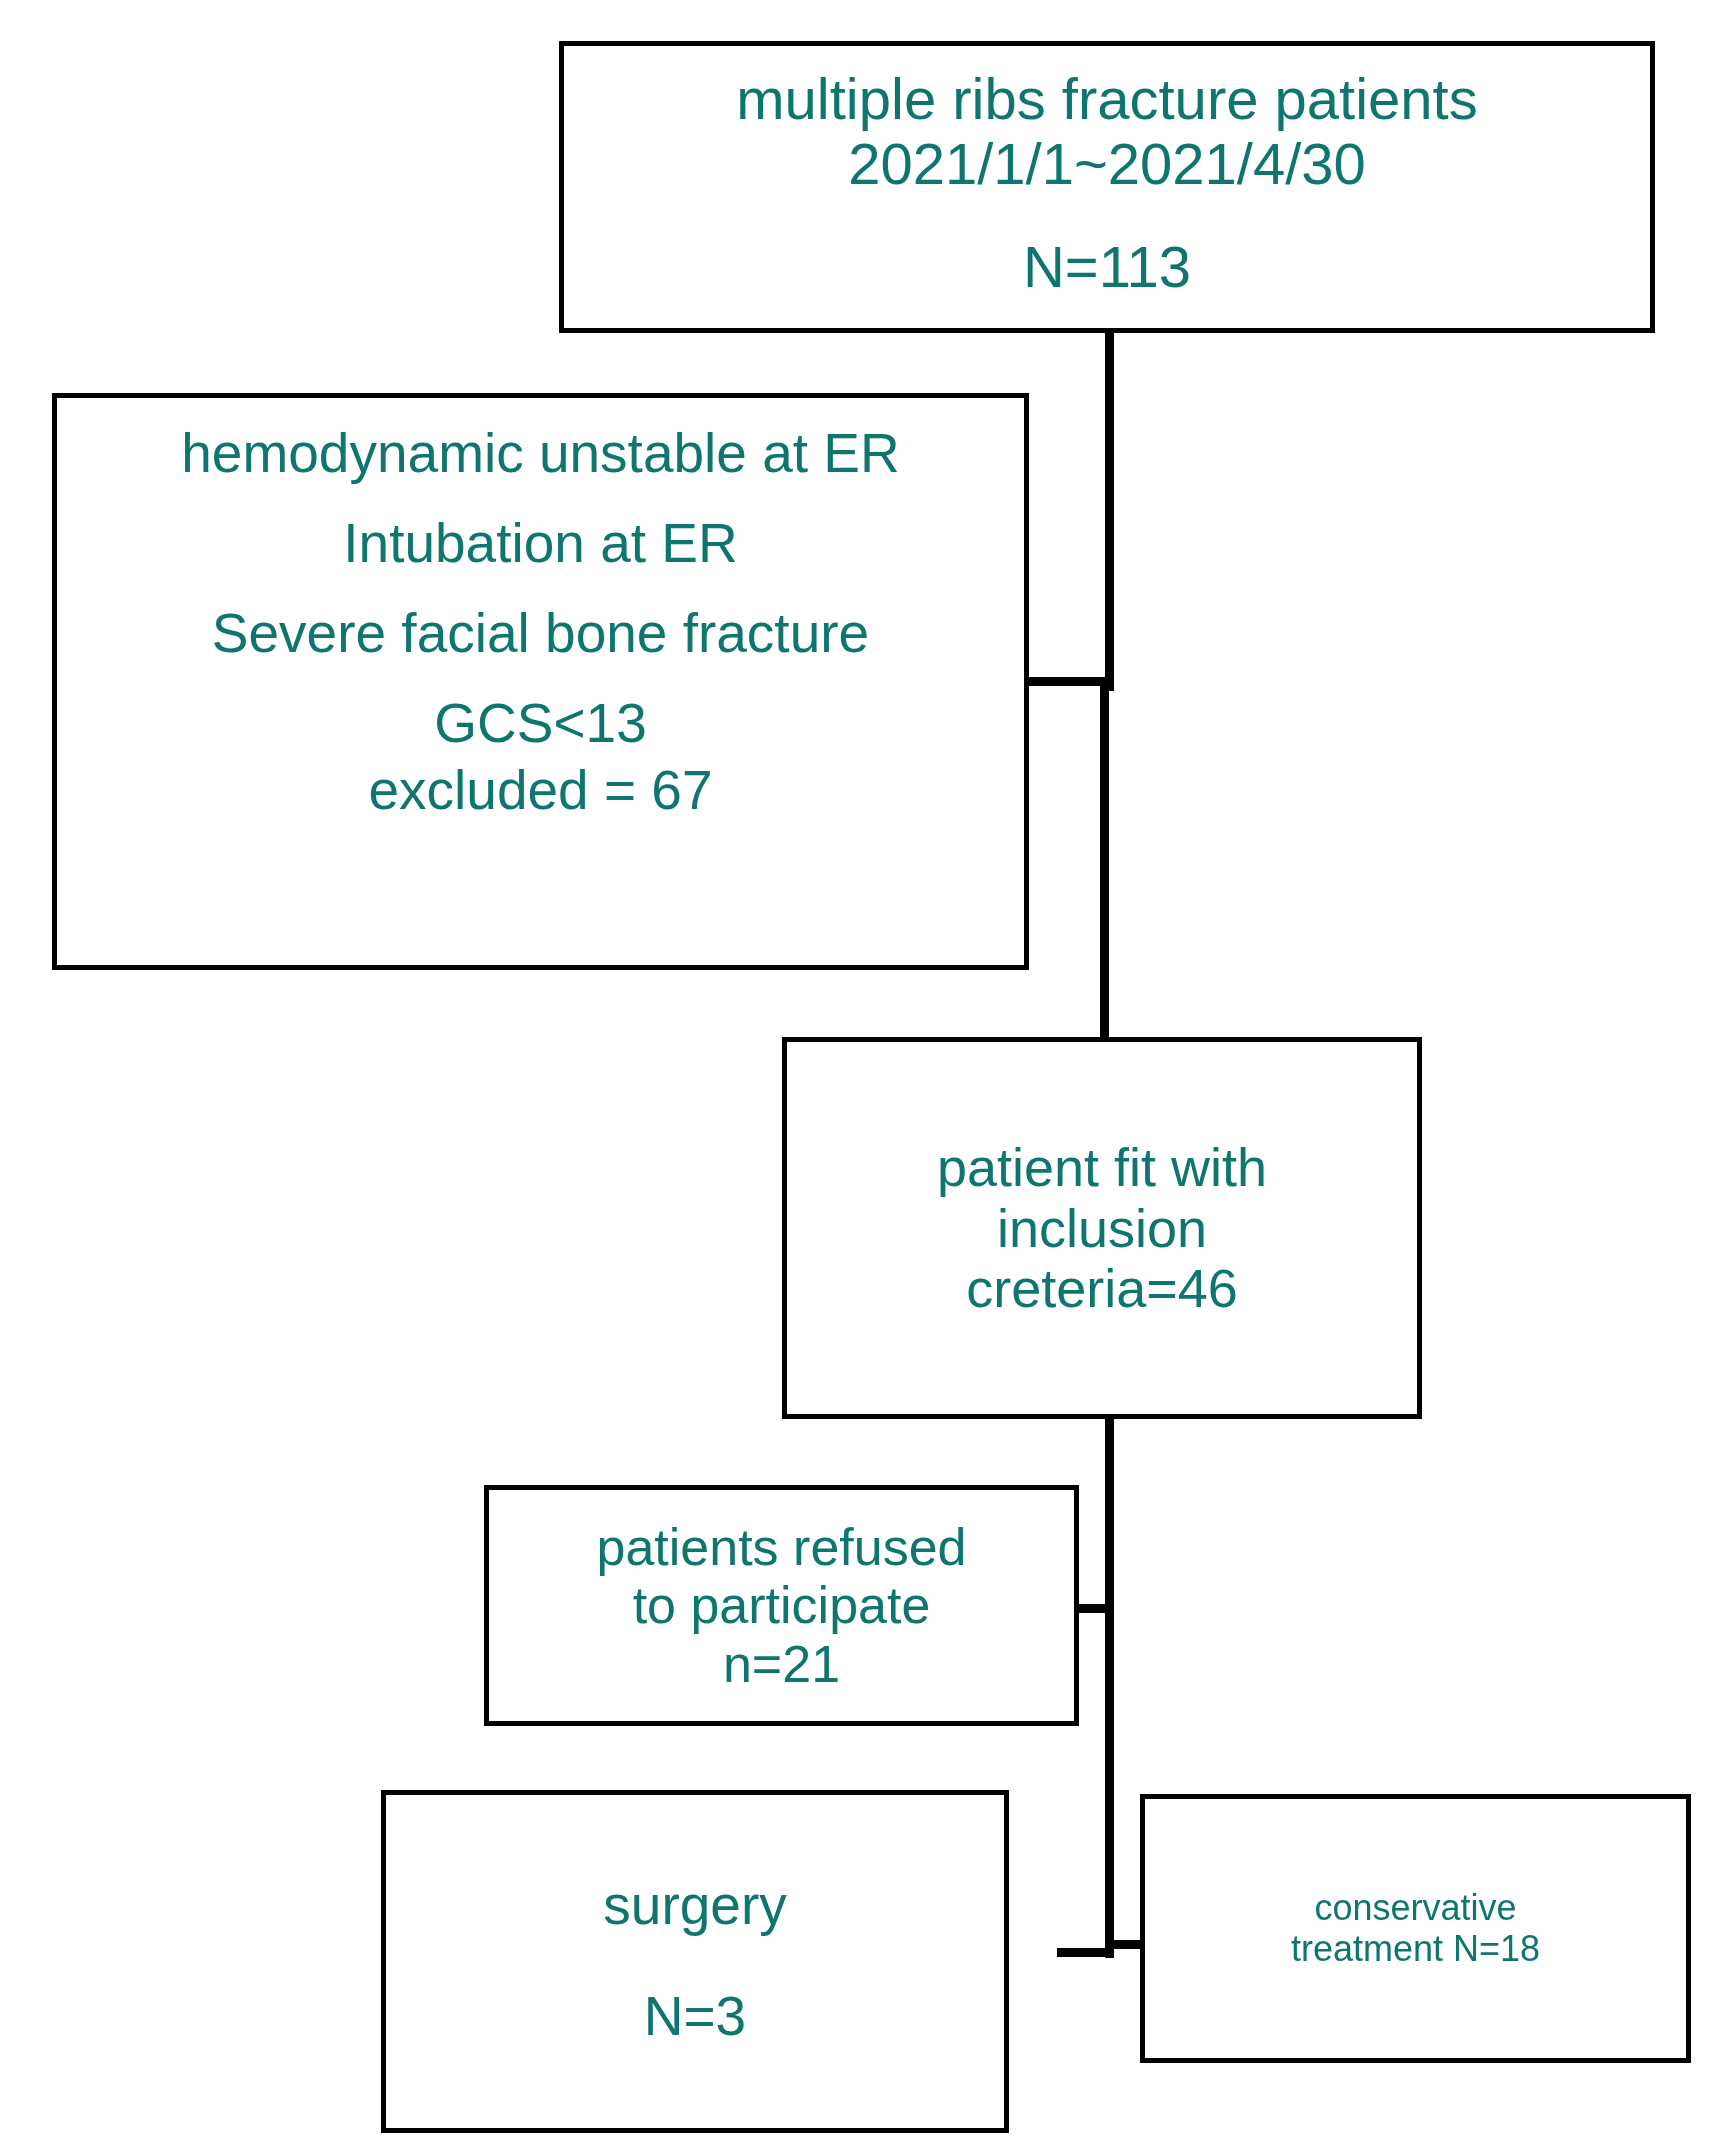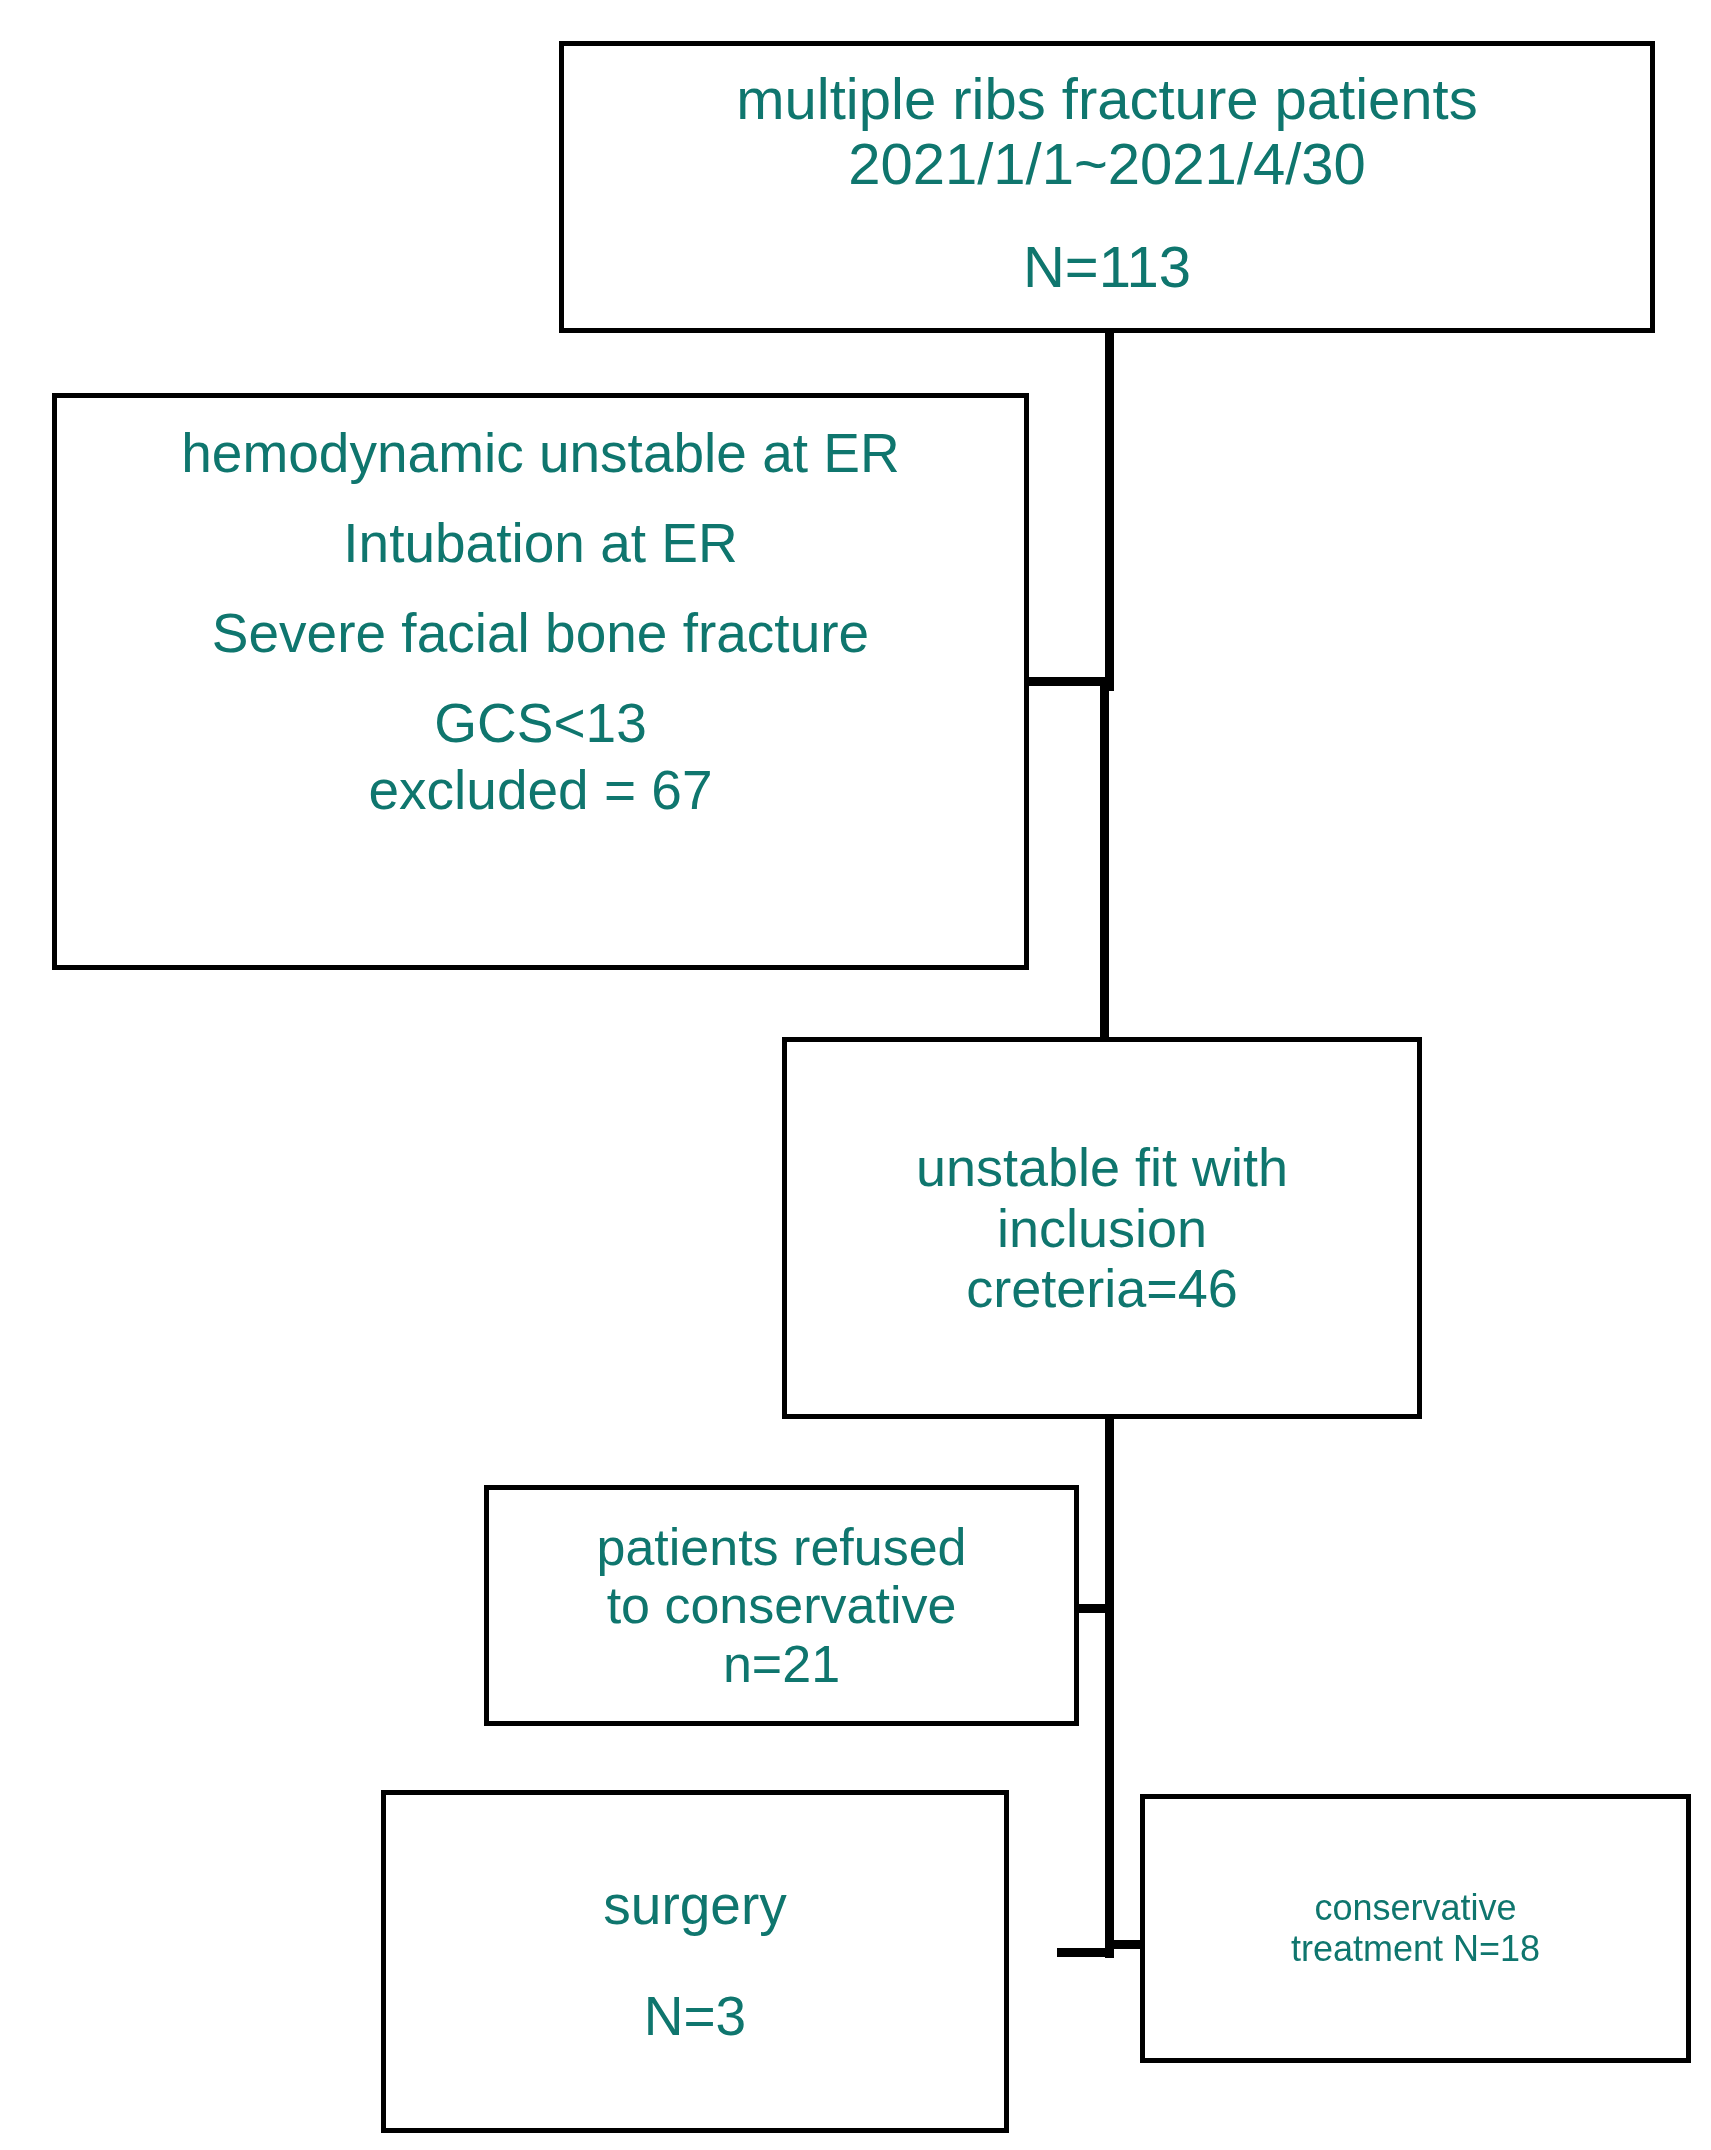--- a/index.html
+++ b/index.html
@@ -124,28 +124,28 @@
 
   <div class="node" id="node-excluded">
     <span class="line">hemodynamic unstable at ER</span>
     <span class="line">Intubation at ER</span>
     <span class="line">Severe facial bone fracture</span>
     <span class="line">GCS&lt;13</span>
     <span class="line tight">excluded = 67</span>
   </div>
 
   <div class="node" id="node-included">
-    <span class="line">unstable fit with</span>
+    <span class="line">patient fit with</span>
     <span class="line">inclusion</span>
     <span class="line">creteria=46</span>
   </div>
 
   <div class="node" id="node-refused">
     <span class="line">patients refused</span>
-    <span class="line">to conservative</span>
+    <span class="line">to participate</span>
     <span class="line">n=21</span>
   </div>
 
   <div class="node" id="node-surgery">
     <span class="line spacer-after">surgery</span>
     <span class="line">N=3</span>
   </div>
 
   <div class="node" id="node-conservative">
     <span class="line">conservative</span>

